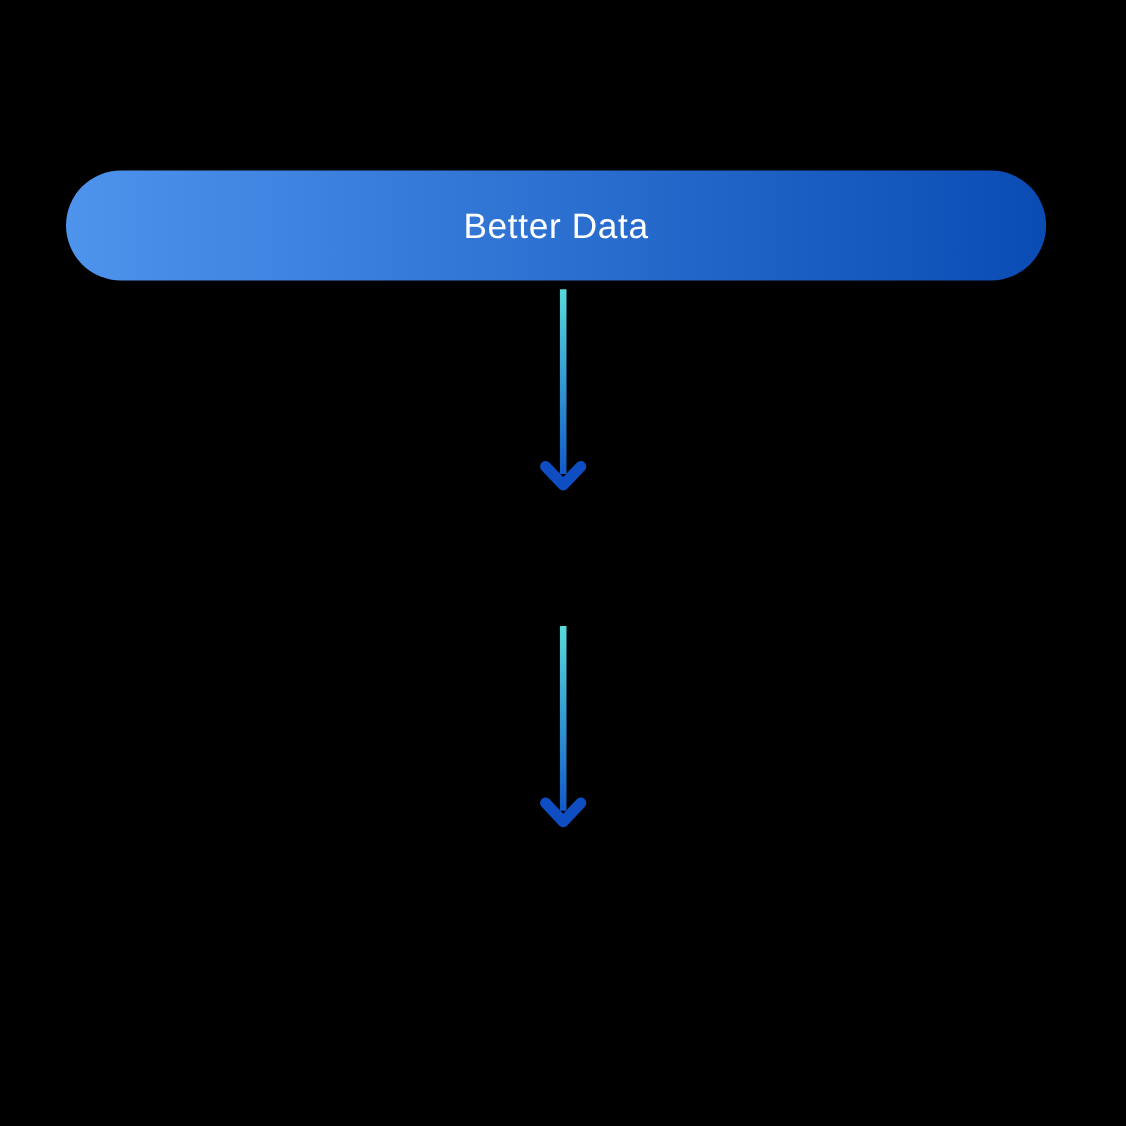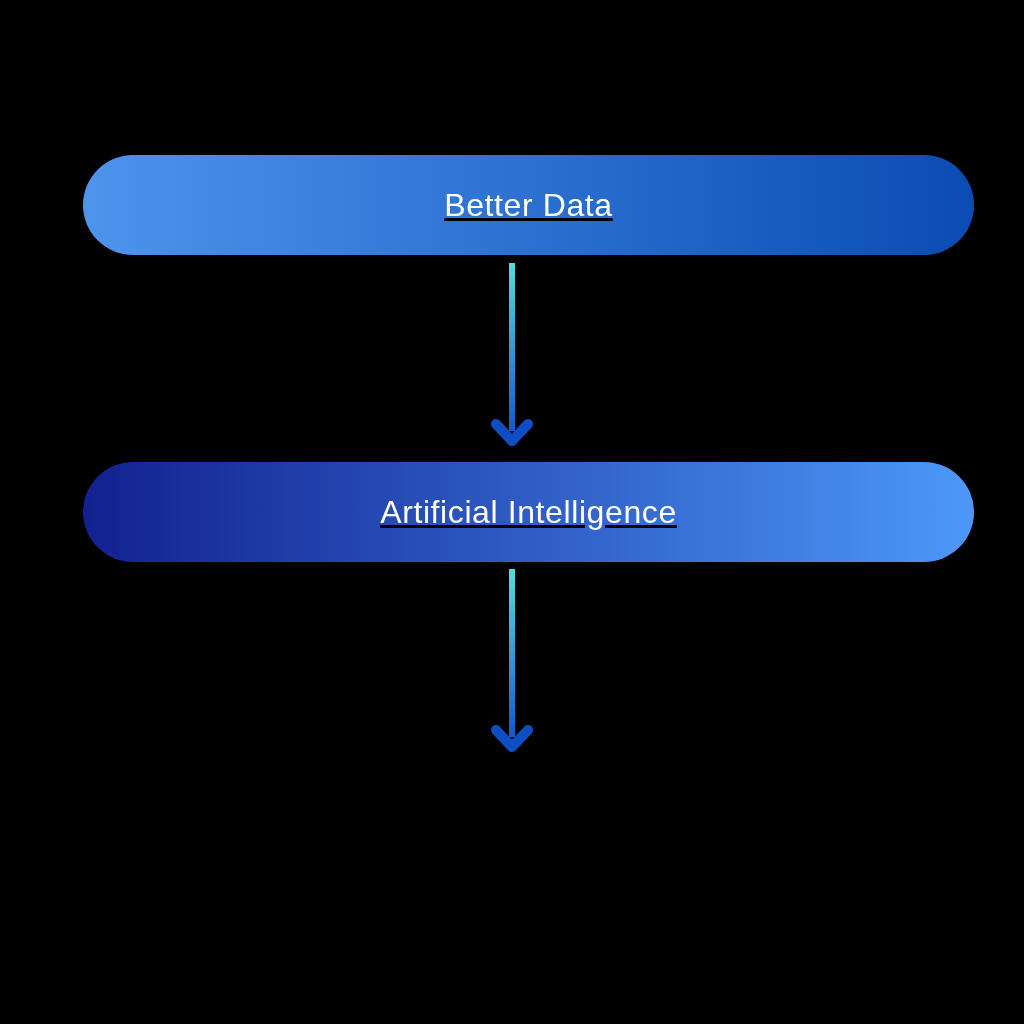--- a/index.html
+++ b/index.html
@@ -10,28 +10,27 @@
   #canvas {
     position: relative;
     width: 1024px;
     height: 1024px;
     background: #000000;
     overflow: hidden;
     font-family: "Liberation Sans", sans-serif;
   }
   .pill {
     position: absolute;
-    left: 83px;
+    left: 60px;
     width: 891px;
     height: 100px;
     border-radius: 50px;
     display: flex;
     align-items: center;
     justify-content: center;
-    text-decoration: underline;
   }
   .pill-label {
     color: #FFFFFF;
     font-size: 32px;
     font-weight: 400;
     letter-spacing: 0.6px;
     line-height: 1;
     user-select: none;
   }
   #node-better-data        { top: 155px; }
@@ -60,23 +59,20 @@
     <defs>
       <linearGradient id="grad-a" gradientUnits="userSpaceOnUse" x1="22" y1="0" x2="22" y2="172">
         <stop offset="0%" stop-color="#5ADBDC"></stop>
         <stop offset="100%" stop-color="#1158C8"></stop>
       </linearGradient>
     </defs>
     <line x1="22" y1="2" x2="22" y2="170" stroke="url(#grad-a)" stroke-width="6"></line>
     <polyline points="6,163 22,180 38,163" fill="none" stroke-width="10" stroke-linecap="round" stroke-linejoin="round" stroke="#0F4EC2"></polyline>
   </svg>
 
-  <div class="pill" id="node-artificial-intelligence" style="background: linear-gradient(90deg, rgb(18, 33, 143), rgb(76, 152, 249));">
-    <span class="pill-label">Artificial Intelligence</span>
-  </div>
 
   <svg id="arrow-2" class="arrow-svg" viewBox="0 0 44 196" xmlns="http://www.w3.org/2000/svg">
     <defs>
       <linearGradient id="grad-b" gradientUnits="userSpaceOnUse" x1="22" y1="0" x2="22" y2="172">
         <stop offset="0%" stop-color="#5ADBDC"></stop>
         <stop offset="100%" stop-color="#1158C8"></stop>
       </linearGradient>
     </defs>
     <line x1="22" y1="2" x2="22" y2="170" stroke="url(#grad-b)" stroke-width="6"></line>
     <polyline points="6,163 22,180 38,163" fill="none" stroke-width="10" stroke-linecap="round" stroke-linejoin="round" stroke="#0F4EC2"></polyline>

